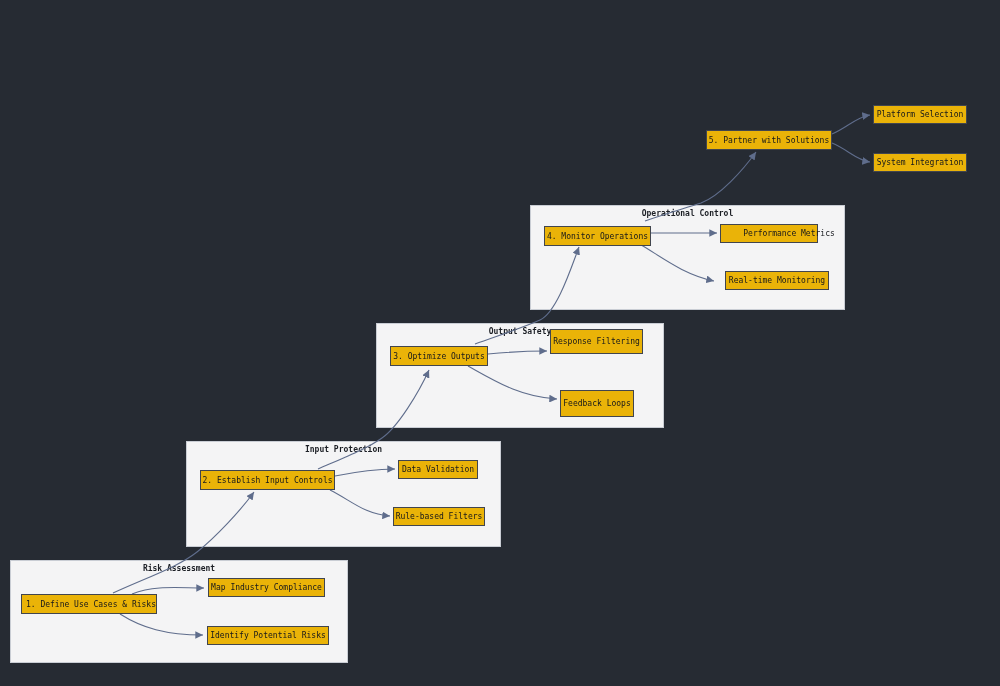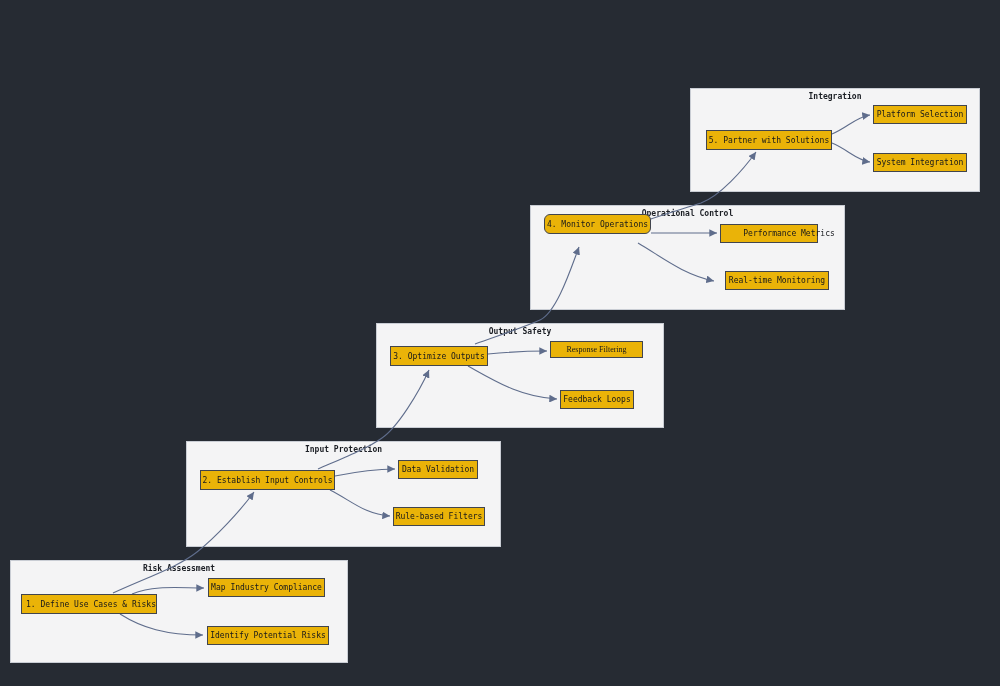--- a/index.html
+++ b/index.html
@@ -74,23 +74,20 @@
   </section>
 
   <section class="panel" style="left:376px; top:323px; width:288px; height:105px;">
     <div class="panel-title">Output Safety</div>
   </section>
 
   <section class="panel" style="left:530px; top:205px; width:315px; height:105px;">
     <div class="panel-title">Operational Control</div>
   </section>
 
-  <section class="panel" style="left:690px; top:88px; width:290px; height:104px;">
-    <div class="panel-title">Integration</div>
-  </section>
 
   <svg class="edges" width="1000" height="686" viewBox="0 0 1000 686" aria-hidden="true">
     <defs>
       <marker id="arrow" viewBox="0 0 10 10" refX="10" refY="5" markerWidth="7" markerHeight="7" orient="auto">
         <path d="M0,0 L10,5 L0,10 z" fill="#5f6d8c"></path>
       </marker>
     </defs>
 
     <path class="link" marker-end="url(#arrow)" d="M132,594 C155,585 178,588 204,588"></path>
     <path class="link" marker-end="url(#arrow)" d="M120,614 C142,628 166,635 203,635"></path>
@@ -132,28 +129,28 @@
   <div class="node" style="left:398px; top:460px; width:80px; height:19px;">
     <span>Data Validation</span>
   </div>
   <div class="node" style="left:393px; top:507px; width:92px; height:19px;">
     <span>Rule-based Filters</span>
   </div>
 
   <div class="node" style="left:390px; top:346px; width:98px; height:20px;">
     <span>3. Optimize Outputs</span>
   </div>
-  <div class="node" style="left:550px; top:341px; width:93px; height:17px;font-family:Liberation Serif, serif;">
+  <div class="node" style="left:550px; top:329px; width:93px; height:25px;">
     <span>Response Filtering</span>
   </div>
-  <div class="node" style="left:560px; top:390px; width:74px; height:19px;">
+  <div class="node" style="left:560px; top:390px; width:74px; height:27px;">
     <span>Feedback Loops</span>
   </div>
 
-  <div class="node" style="left:544px; top:214px; width:107px; height:20px;border-radius:6px;">
+  <div class="node" style="left:544px; top:226px; width:107px; height:20px;">
     <span>4. Monitor Operations</span>
   </div>
   <div class="node" style="left:720px; top:224px; width:98px; height:19px;padding-left:40px;">
     <span>Performance Metrics</span>
   </div>
   <div class="node" style="left:717px; top:271px; width:104px; height:19px;margin-left:8px;">
     <span>Real-time Monitoring</span>
   </div>
 
   <div class="node" style="left:706px; top:130px; width:126px; height:20px;">

